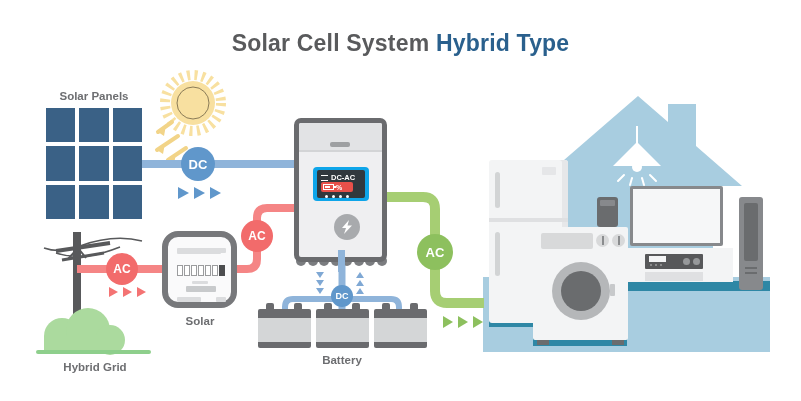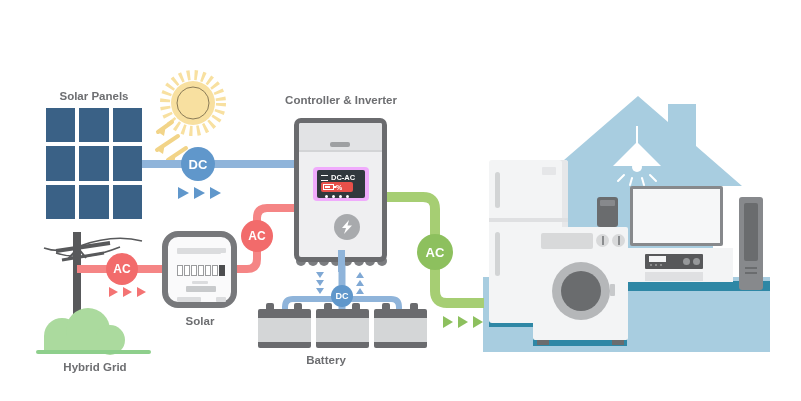--- a/index.html
+++ b/index.html
@@ -40,21 +40,21 @@
   .meter{left:162px;top:231px;width:75px;height:77px;background:#FAFAFB;border:6px solid #77787B;border-radius:16px;box-sizing:border-box;}
   .meter .bar{position:absolute;background:#DBDCDE;border-radius:1px;}
   .meter .digits{position:absolute;left:9px;top:28px;display:flex;gap:1px;}
   .meter .digits span{width:6px;height:11px;background:#fff;border:1px solid #9B9C9E;box-sizing:border-box;}
   .meter .digits span.dark{background:#4C4D4F;border-color:#4C4D4F;}
 
   
   .controller{left:294px;top:118px;width:93px;height:144px;background:#EFEFF1;border:5px solid #6A6B6E;border-radius:7px;box-sizing:border-box;}
   .ctl-top{position:absolute;left:0;top:0;width:83px;height:27px;background:#E2E3E5;border-bottom:2px solid #D3D4D6;border-radius:2px 2px 0 0;}
   .ctl-slot{position:absolute;left:31px;top:19px;width:20px;height:5px;background:#9EA0A2;border-radius:2px;}
-  .screen-panel{position:absolute;left:14px;top:44px;width:56px;height:34px;background:#f0abfc;border-radius:4px;}
+  .screen-panel{position:absolute;left:14px;top:44px;width:56px;height:34px;background:#0ea5e9;border-radius:4px;}
   .screen{position:absolute;left:4px;top:3px;width:48px;height:28px;background:#31383D;border-radius:2px;color:#fff;}
   .scr-row1{position:absolute;left:4px;top:3px;font-size:7.5px;font-weight:bold;display:flex;align-items:center;gap:3px;}
   .scr-ic{width:7px;height:4px;border-top:1.5px solid #fff;border-bottom:1.5px solid #fff;}
   .scr-batt{position:absolute;left:4px;top:12px;width:32px;height:10px;background:#E8504A;border-radius:2px;display:flex;align-items:center;gap:2px;padding-left:2px;box-sizing:border-box;}
   .batt-ic{width:11px;height:6px;border:1px solid #fff;position:relative;box-sizing:border-box;}
   .batt-ic:before{content:"";position:absolute;right:-3px;top:1px;width:2px;height:2px;background:#fff;}
   .batt-ic i{position:absolute;left:1px;top:1px;width:5px;height:2px;background:#fff;}
   .scr-batt b{font-size:7px;}
   .scr-dots{position:absolute;left:8px;top:25px;display:flex;gap:4px;}
   .scr-dots i{width:3px;height:3px;border-radius:50%;background:#fff;}
@@ -160,20 +160,25 @@
     <rect x="36" y="350" width="115" height="4" rx="2" fill="#8ECF8C"></rect>
 
     <path d="M141 164 H296" stroke="#8FB4DA" stroke-width="8" fill="none"></path>
     <path d="M77 269 H165" stroke="#F58585" stroke-width="8" fill="none"></path>
     <path d="M236 269 H247 Q257 269 257 259 V218 Q257 208 267 208 H296" stroke="#F58585" stroke-width="8" fill="none"></path>
     <path d="M385 197 H423 Q435 197 435 209 V291 Q435 303 447 303 H484" stroke="#A6CE73" stroke-width="10" fill="none"></path>
     <path d="M342 258 V310" stroke="#8FB4DA" stroke-width="7" fill="none"></path>
     <path d="M285 311 V307 Q285 299 293 299 H391 Q399 299 399 307 V311" stroke="#8FB4DA" stroke-width="6" fill="none"></path>
   </svg>
 
+  <div class="abs title">
+    <span class="main">Solar Cell System</span>
+    <span> </span>
+    <span class="accent">Hybrid Type</span>
+  </div>
 
   <div class="abs lbl" style="left:46px;top:90px;width:96px;">Solar Panels</div>
   <div class="abs panel-grid">
     <i class="panel-cell"></i>
     <i class="panel-cell"></i>
     <i class="panel-cell"></i>
     <i class="panel-cell"></i>
     <i class="panel-cell"></i>
     <i class="panel-cell"></i>
     <i class="panel-cell"></i>
@@ -195,21 +200,20 @@
         <span></span>
         <span class="dark"></span>
     </div>
     <i class="bar" style="left:24px;top:44px;width:16px;height:3px;"></i>
     <i class="bar" style="left:18px;top:49px;width:30px;height:6px;background:#C8CACC;"></i>
     <i class="bar" style="left:9px;top:60px;width:24px;height:5px;"></i>
     <i class="bar" style="right:5px;top:60px;width:10px;height:5px;"></i>
   </div>
   <div class="abs lbl" style="left:162px;top:315px;width:76px;">Solar</div>
 
-  <div class="abs lbl" style="left:280px;top:94px;width:122px;">Controller &amp; Inverter</div>
   <div class="abs bumps">
     <i></i>
       <i></i>
       <i></i>
       <i></i>
       <i></i>
       <i></i>
       <i></i>
       <i></i>
   </div>
@@ -258,21 +262,21 @@
       <i class="body"></i>
       <i class="base"></i>
   </div>
   <div class="abs battery" style="left:374px;">
     <i class="t" style="left:8px;"></i>
       <i class="t" style="left:36px;"></i>
     <i class="cap"></i>
       <i class="body"></i>
       <i class="base"></i>
   </div>
-  <div class="abs lbl" style="left:276px;top:354px;width:100px;">Battery</div>
+  <div class="abs lbl" style="left:292px;top:354px;width:100px;">Battery</div>
 
   <div class="abs device">
       <i class="top"></i>
     </div>
   <div class="abs tv">
       <div class="scr"></div>
     </div>
   <div class="abs speaker">
     <i class="inner"></i>
       <i class="ln" style="top:70px;"></i>

